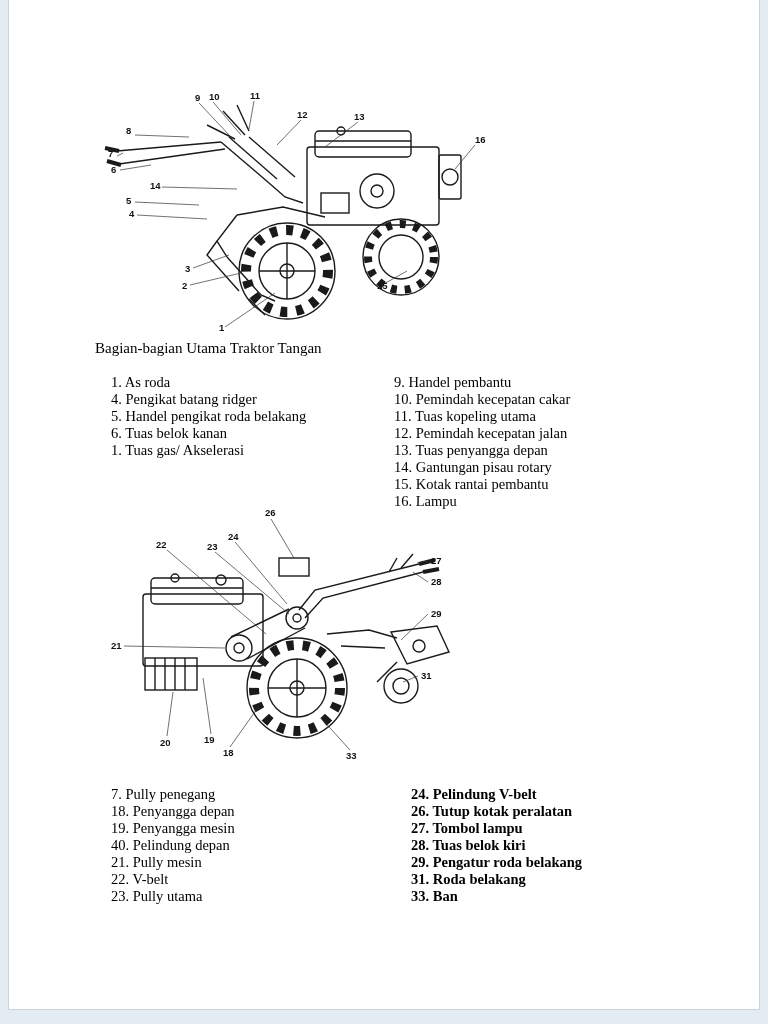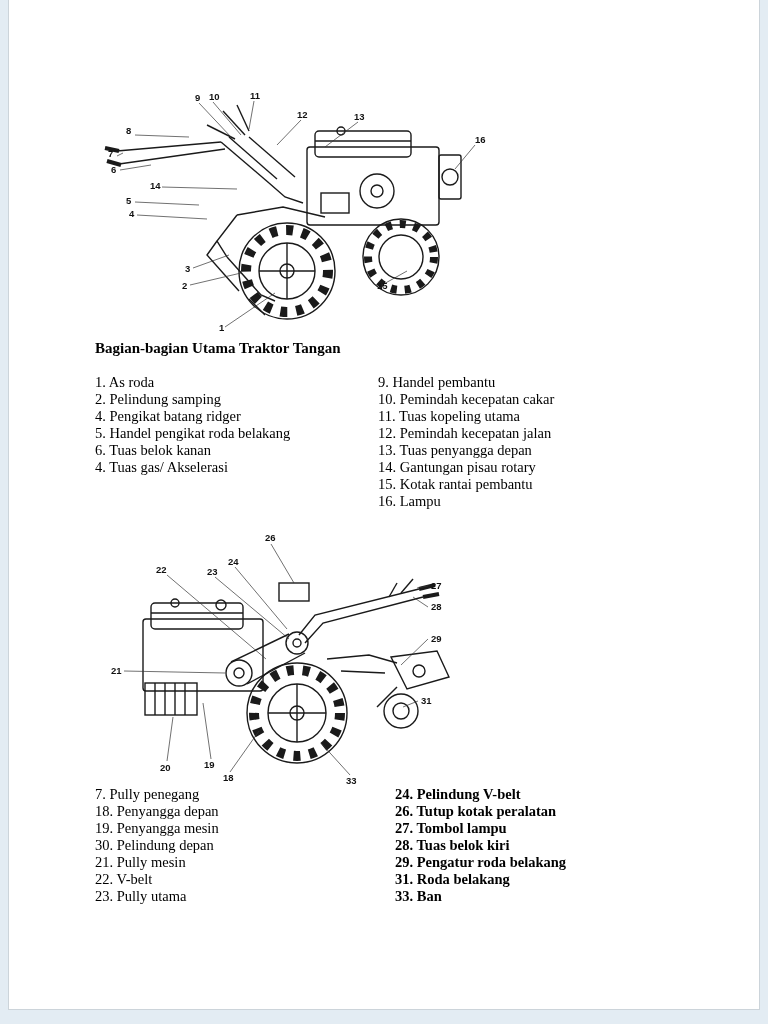--- a/index.html
+++ b/index.html
@@ -16,37 +16,37 @@
     left:8px; top:0;
     width:752px; height:1010px;
     background:#ffffff;
     border:1px solid #ccd4da;
     border-top:none;
   }
   .doc-title {
     position:absolute;
     left:86px; top:340px;
     font-size:15px;
-    font-weight:bold;
+    font-weight:normal;
     white-space:nowrap;
   }
   .plist {
     position:absolute;
     font-size:14.5px;
     line-height:17px;
     white-space:nowrap;
   }
-  .plist div { height:17px; }
+  .plist div { height:17px;margin-left:16px; }
   .list-top-left    { left:86px;  top:374px; }
   .list-top-right   { left:369px; top:374px; }
   .list-bottom-left { left:86px;  top:786px; }
   .list-bottom-right{ left:386px; top:786px;font-weight:bold; }
   .diagram { position:absolute; }
   .diagram-top    { left:80px; top:85px;  width:400px; height:252px; }
-  .diagram-bottom { left:92px; top:531px; width:420px; height:266px; }
+  .diagram-bottom { left:92px; top:506px; width:420px; height:266px; }
   svg { display:block; width:100%; height:100%; }
   svg text { font-family:"Liberation Sans", sans-serif; font-size:9.5px; font-weight:bold; fill:#111; }
 </style>
 </head>
 <body>
 
 <div class="page">
 
   <div class="diagram diagram-top">
     <svg viewBox="0 0 400 252">
@@ -130,25 +130,24 @@
         <text x="288" y="204">15</text>
         <text x="130" y="246">1</text>
       </g>
     </svg>
   </div>
 
   <div class="doc-title">Bagian-bagian Utama Traktor Tangan</div>
 
   <div class="plist list-top-left">
     <div>1. As roda</div>
-    <div>2. Pelindung samping</div>
     <div>4. Pengikat batang ridger</div>
     <div>5. Handel pengikat roda belakang</div>
     <div>6. Tuas belok kanan</div>
-    <div>4. Tuas gas/ Akselerasi</div>
+    <div>1. Tuas gas/ Akselerasi</div>
   </div>
   <div class="plist list-top-right">
     <div>9. Handel pembantu</div>
     <div>10. Pemindah kecepatan cakar</div>
     <div>11. Tuas kopeling utama</div>
     <div>12. Pemindah kecepatan jalan</div>
     <div>13. Tuas penyangga depan</div>
     <div>14. Gantungan pisau rotary</div>
     <div>15. Kotak rantai pembantu</div>
     <div>16. Lampu</div>
@@ -232,21 +231,21 @@
         <text x="122" y="250">18</text>
         <text x="245" y="253">33</text>
       </g>
     </svg>
   </div>
 
   <div class="plist list-bottom-left">
     <div>7. Pully penegang</div>
     <div>18. Penyangga depan</div>
     <div>19. Penyangga mesin</div>
-    <div>30. Pelindung depan</div>
+    <div>40. Pelindung depan</div>
     <div>21. Pully mesin</div>
     <div>22. V-belt</div>
     <div>23. Pully utama</div>
   </div>
   <div class="plist list-bottom-right">
     <div>24. Pelindung V-belt</div>
     <div>26. Tutup kotak peralatan</div>
     <div>27. Tombol lampu</div>
     <div>28. Tuas belok kiri</div>
     <div>29. Pengatur roda belakang</div>

